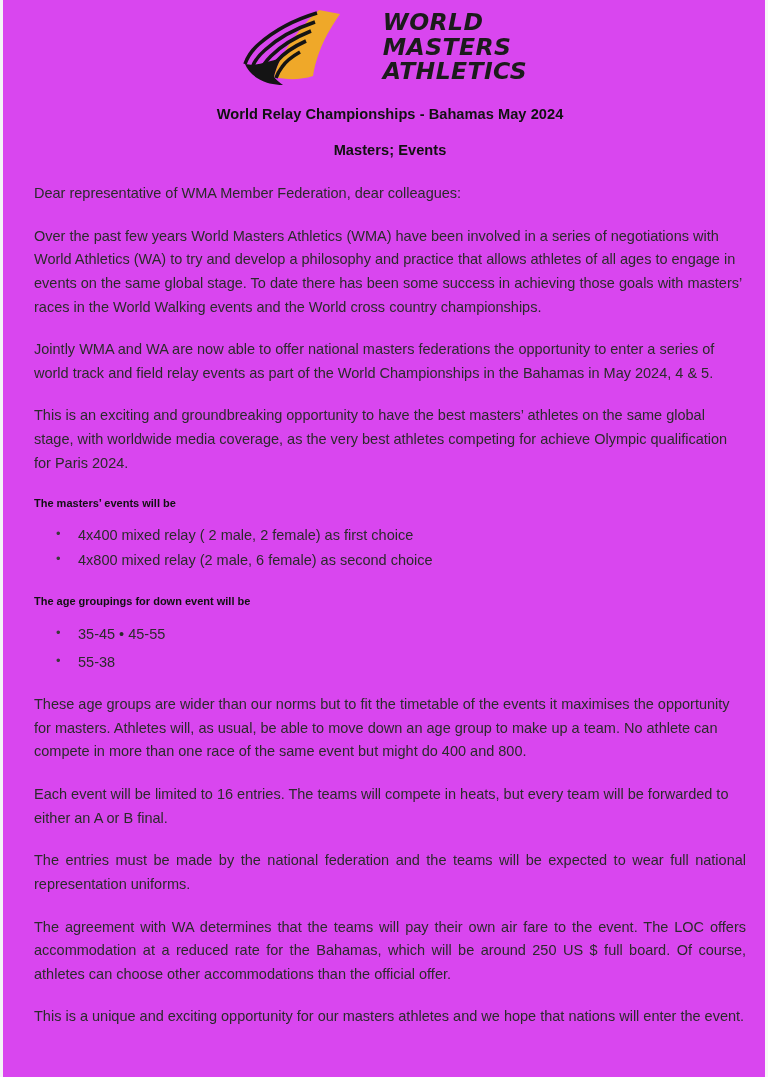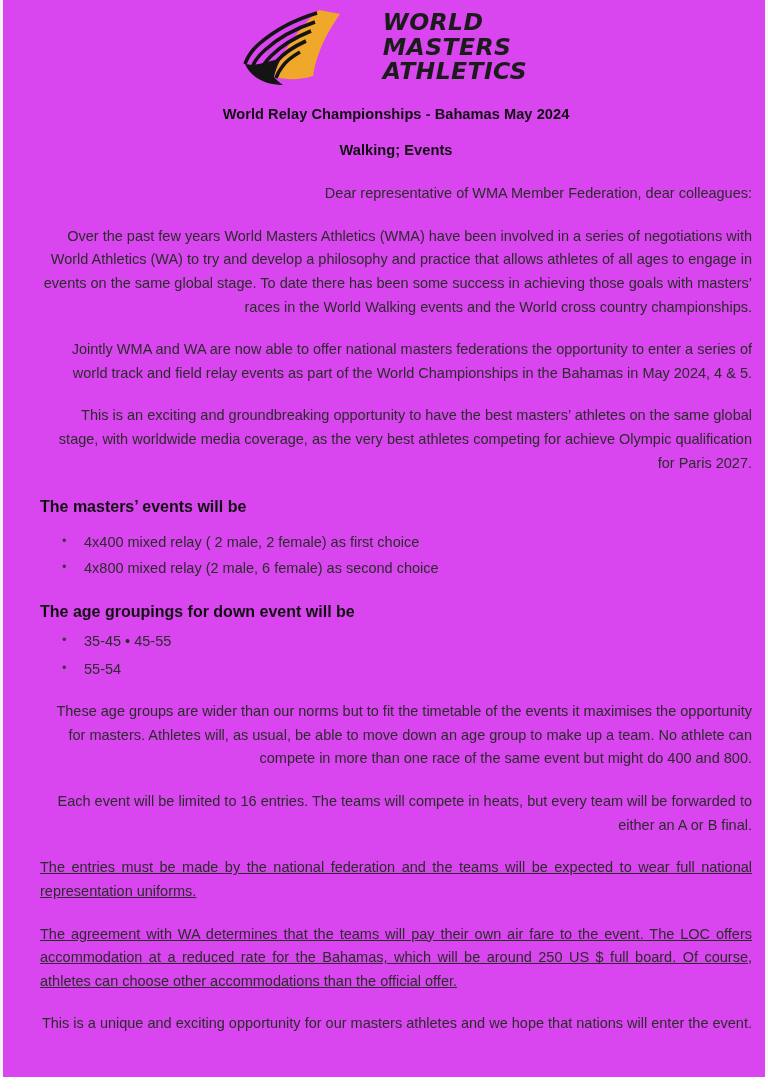--- a/index.html
+++ b/index.html
@@ -66,21 +66,21 @@
     font-size: 23.5px;
     letter-spacing: 0.4px;
     color: #1b1b1b;
     white-space: nowrap;
   }
 
   
   .doc {
     position: absolute;
     top: 106px;
-    left: 40px;
+    left: 34px;
     width: 712px;
   }
 
   .title {
     text-align: center;
     font-weight: bold;
     font-size: 14.6px;
     color: #111111;
     margin: 0 0 0 0;
     padding: 0 0 0 0;
@@ -93,33 +93,32 @@
     color: #111111;
     margin: 20px 0 0 0;
     letter-spacing: 0.05px;
   }
 
   p.para {
     font-size: 14.5px;
     line-height: 1.63;
     margin: 19px 0 0 0;
     color: #2b2b2b;
-    text-align: right;
+    text-align: left;
   }
   p.para.justify {
     text-align: justify;
     text-justify: inter-word;
-    text-decoration: underline;
   }
   p.salutation {
     margin-top: 24px;
   }
 
   h3.section-head {
-    font-size: 16px;
+    font-size: 11px;
     font-weight: bold;
     color: #111111;
     margin: 20px 0 0 0;
     line-height: 1.5;
   }
 
   ul.bullets {
     list-style: none;
     margin: 12px 0 0 0;
     padding: 0;
@@ -133,21 +132,21 @@
     margin: 0 0 2px 0;
   }
   ul.bullets li::before {
     content: "\2022";
     position: absolute;
     left: 22px;
     top: -1px;
     font-size: 13px;
     color: #3a3a3a;
   }
-  ul.bullets.ages { margin-top: 6px; }
+  ul.bullets.ages { margin-top: 14px; }
   ul.bullets.ages li { margin-bottom: 4px; }
 </style>
 </head>
 <body>
 
 <div class="page">
 
   <div class="logo-block">
     <div class="logo-inner">
       <svg class="logo-mark" viewBox="0 0 128 82" aria-hidden="true">
@@ -168,42 +167,42 @@
         <span>WORLD</span>
         <span>MASTERS</span>
         <span>ATHLETICS</span>
       </div>
     </div>
   </div>
 
   <div class="doc">
 
     <div class="title">World Relay Championships  - Bahamas May 2024</div>
-    <div class="subtitle">Walking; Events</div>
+    <div class="subtitle">Masters; Events</div>
 
     <p class="para salutation">Dear representative of WMA Member Federation, dear colleagues:</p>
 
     <p class="para">Over the past few years World Masters Athletics (WMA) have been involved in a series of negotiations with World Athletics (WA) to try and develop a philosophy and practice that allows athletes of all ages to engage in events on the same global stage. To date there has been some success in achieving those goals with masters’ races in the World Walking events and the World cross country championships.</p>
 
     <p class="para">Jointly WMA and WA are now able to offer national masters federations the opportunity to enter a series of world track and field relay events as part of the World Championships in the Bahamas in May 2024, 4 &amp; 5.</p>
 
-    <p class="para">This is an exciting and groundbreaking opportunity to have the best masters’ athletes on the same global stage, with worldwide media coverage, as the very best athletes competing for achieve Olympic qualification for Paris 2027.</p>
+    <p class="para">This is an exciting and groundbreaking opportunity to have the best masters’ athletes on the same global stage, with worldwide media coverage, as the very best athletes competing for achieve Olympic qualification for Paris 2024.</p>
 
     <h3 class="section-head">The masters’ events will be</h3>
 
     <ul class="bullets">
       <li>4x400 mixed relay ( 2 male, 2 female) as first choice</li>
       <li>4x800 mixed relay (2 male, 6 female) as second choice</li>
     </ul>
 
     <h3 class="section-head">The age groupings for down event will be</h3>
 
     <ul class="bullets ages">
       <li>35-45 • 45-55</li>
-      <li>55-54</li>
+      <li>55-38</li>
     </ul>
 
     <p class="para">These age groups are wider than our norms but to fit the timetable of the events it maximises the opportunity for masters. Athletes will, as usual, be able to move down an age group to make up a team. No athlete can compete in more than one race of the same event but might do 400 and 800.</p>
 
     <p class="para">Each event will be limited to 16 entries. The teams will compete in heats, but every team will be forwarded to either an A or B final.</p>
 
     <p class="para justify">The entries must be made by the national federation and the teams will be expected to wear full national representation uniforms.</p>
 
     <p class="para justify">The agreement with WA determines that the teams will pay their own air fare to the event. The LOC offers accommodation at a reduced rate for the Bahamas, which will be around 250 US $ full board. Of course, athletes can choose other accommodations than the official offer.</p>
 

